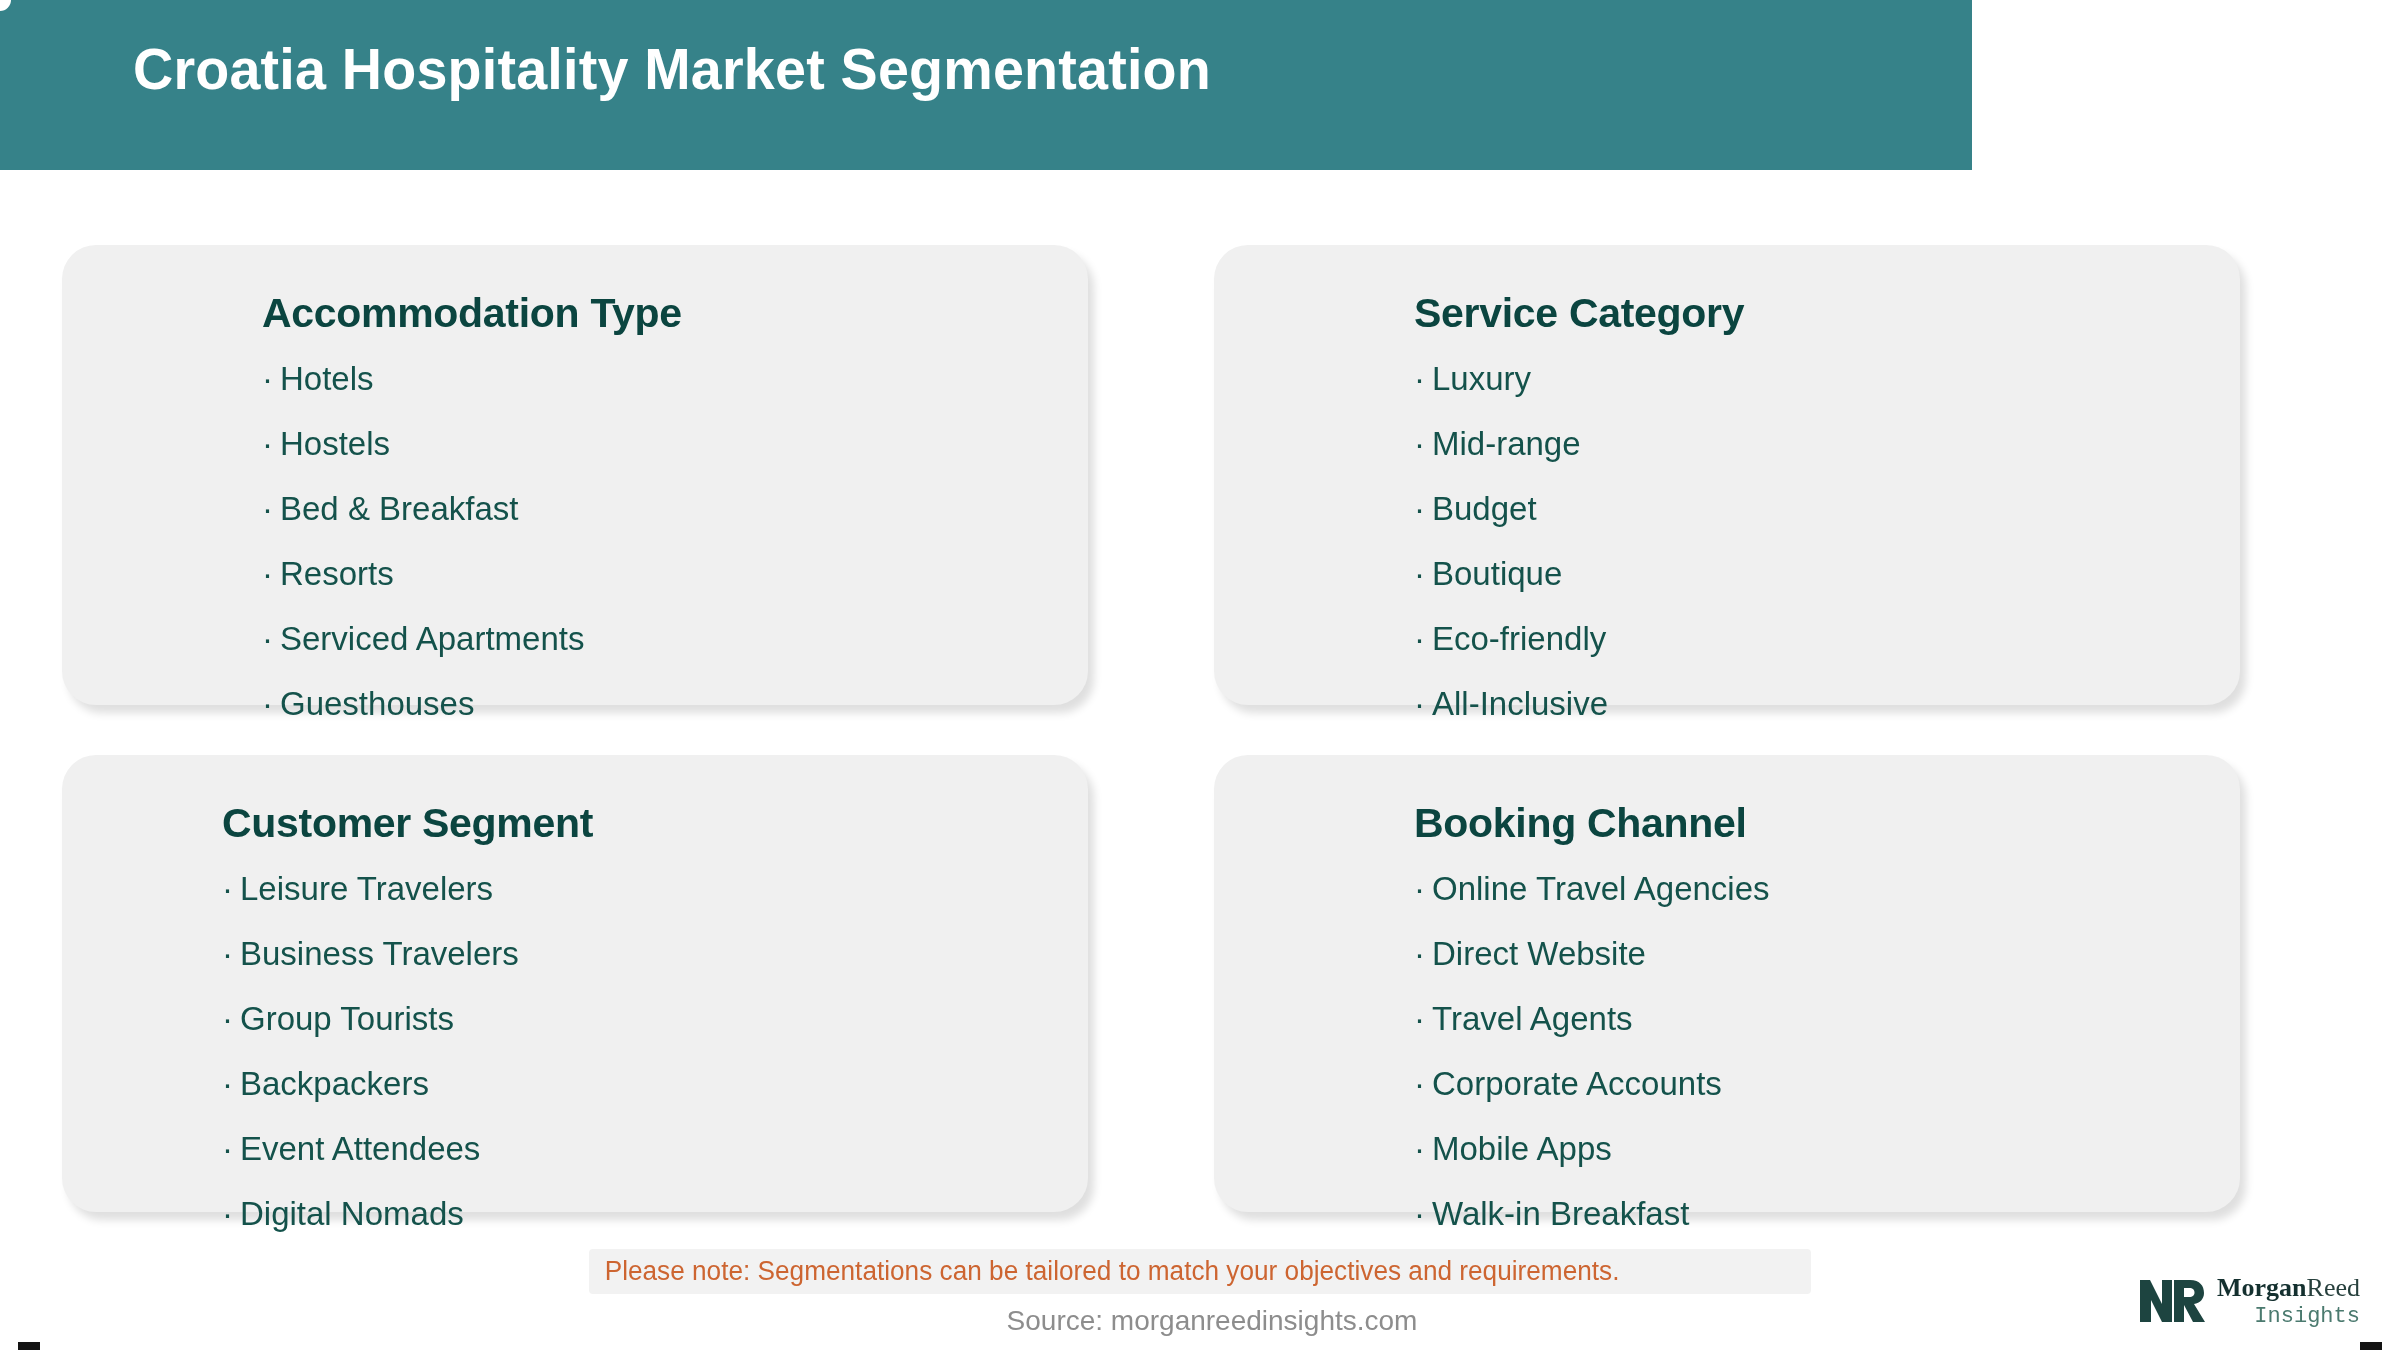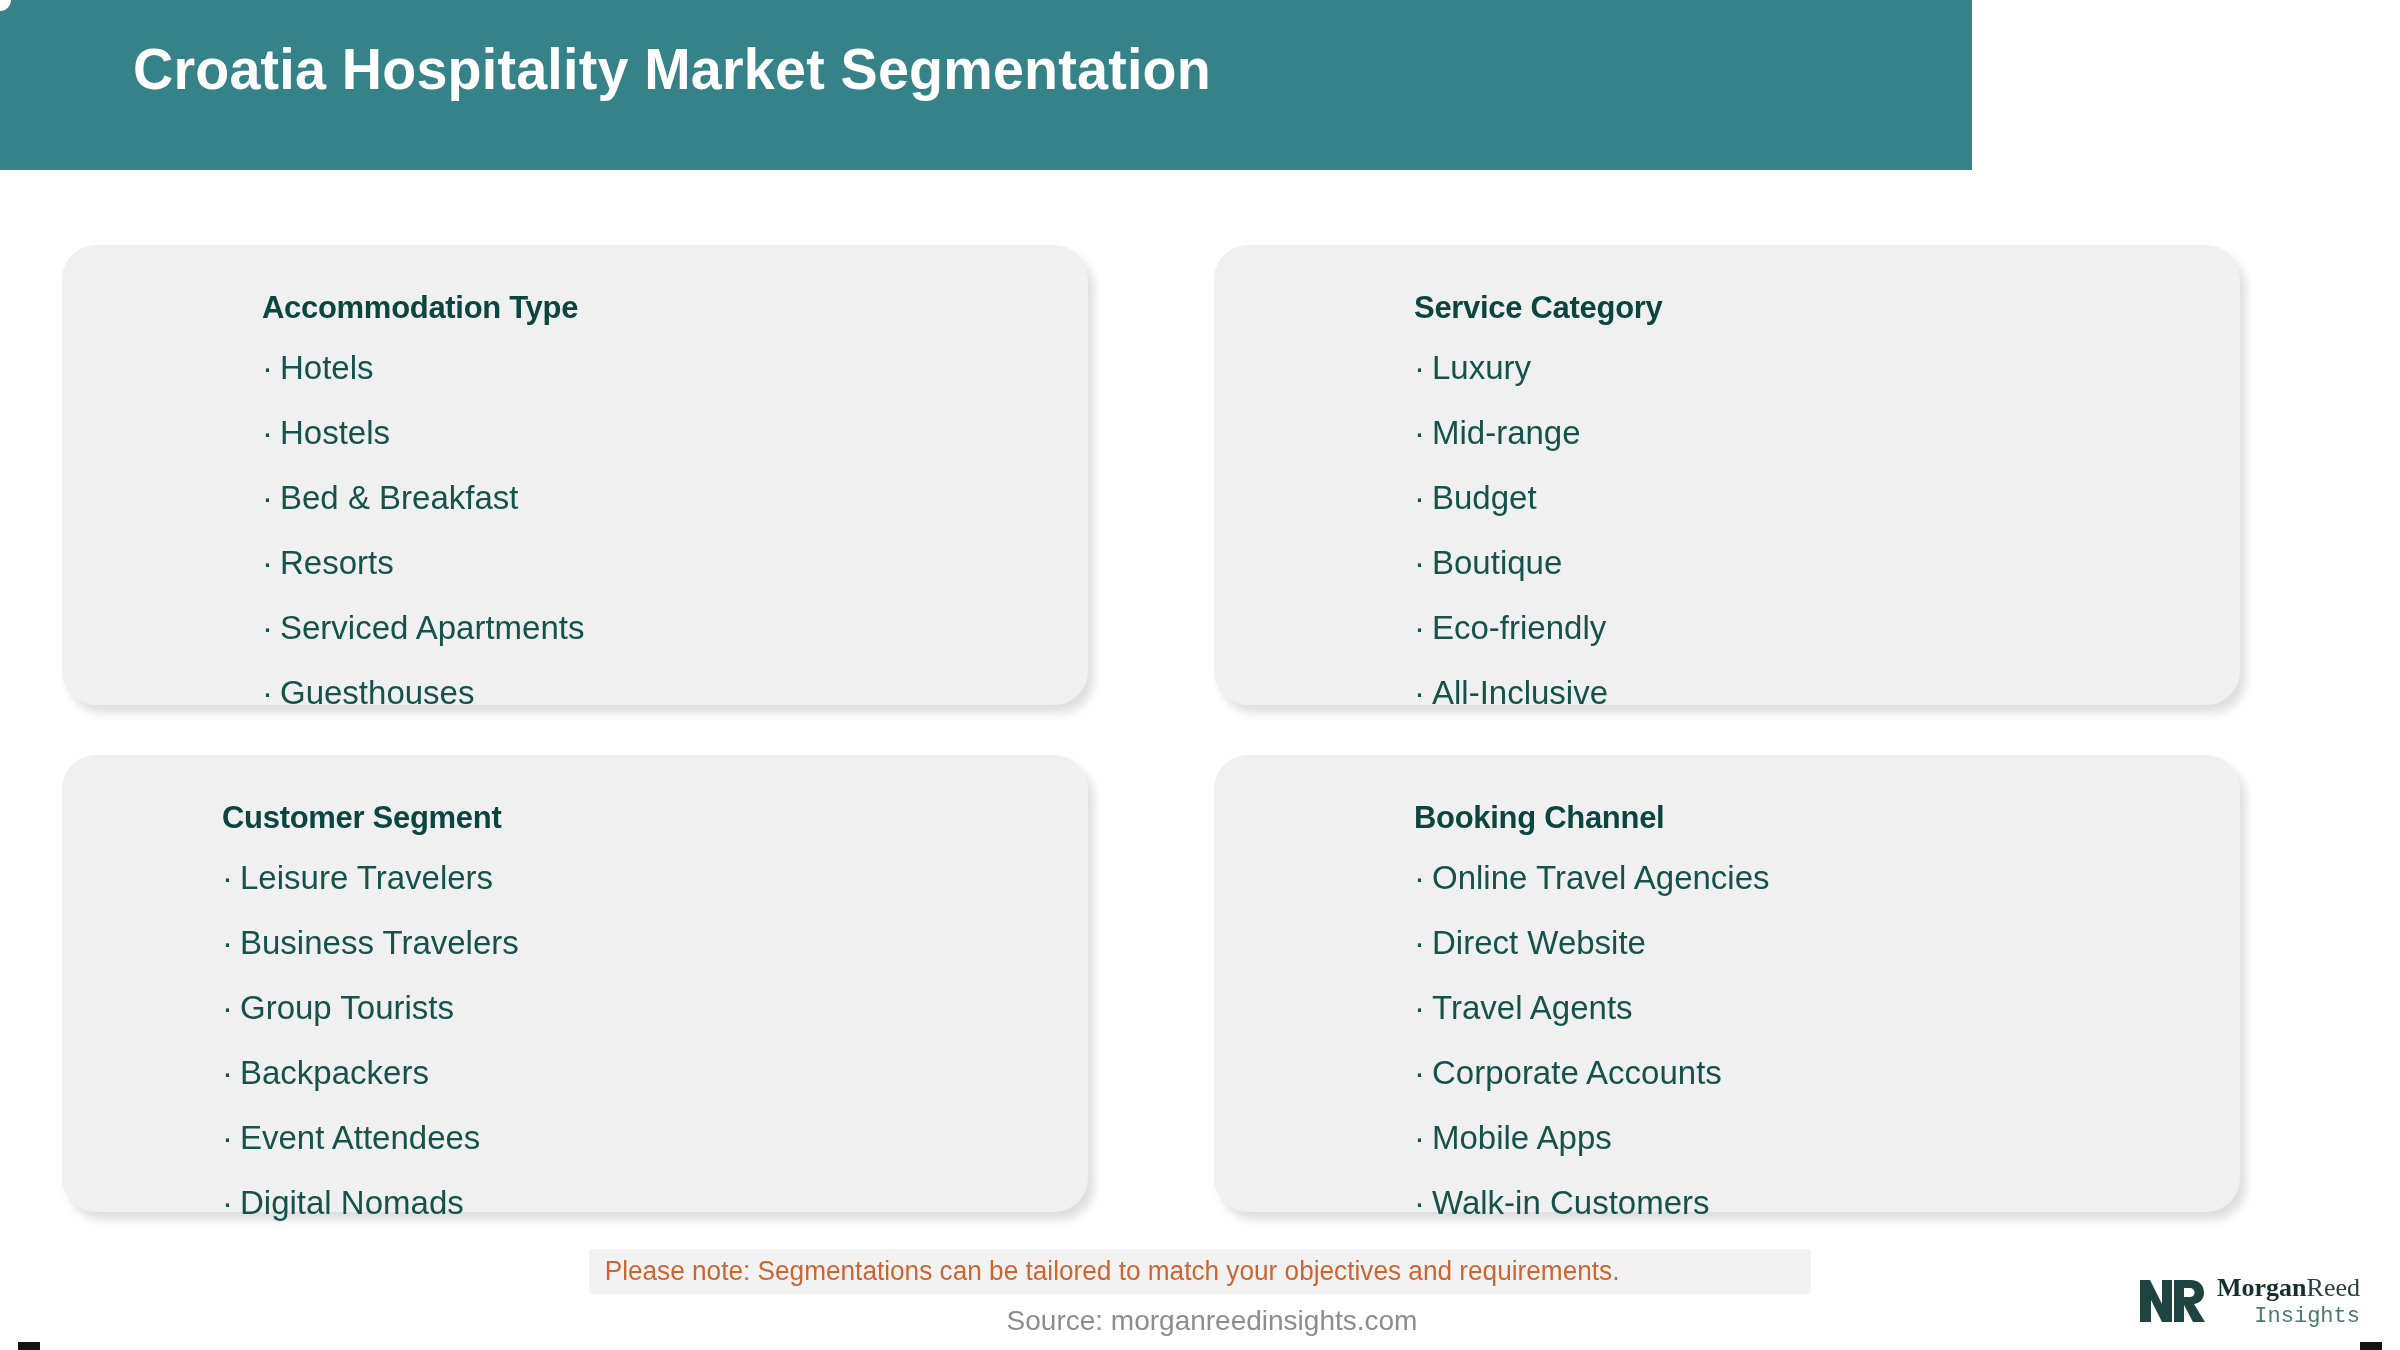--- a/index.html
+++ b/index.html
@@ -67,21 +67,21 @@
     position: absolute;
     left: 200px;
     top: 46px;
     right: 24px;
   }
   .card-inner.shift {
     left: 160px;
   }
   .card-title {
     font-family: "Liberation Sans", sans-serif;
-    font-size: 31px;
+    font-size: 41px;
     font-weight: bold;
     color: #0b4540;
     margin: 0 0 14px 0;
     letter-spacing: -0.3px;
     line-height: 1.12;
     white-space: nowrap;
   }
   .card-list {
     list-style: none;
     margin: 0;
@@ -270,21 +270,21 @@
 
   <div class="card">
     <div class="card-inner">
       <div class="card-title">Booking Channel</div>
       <ul class="card-list">
         <li><span class="bullet">·</span><span>Online Travel Agencies</span></li>
         <li><span class="bullet">·</span><span>Direct Website</span></li>
         <li><span class="bullet">·</span><span>Travel Agents</span></li>
         <li><span class="bullet">·</span><span>Corporate Accounts</span></li>
         <li><span class="bullet">·</span><span>Mobile Apps</span></li>
-        <li><span class="bullet">·</span><span>Walk-in Customers</span></li>
+        <li><span class="bullet">·</span><span>Walk-in Breakfast</span></li>
       </ul>
     </div>
   </div>
 
 </div>
 
 <div class="note-banner">
   <span class="note-text">Please note: Segmentations can be tailored to match your objectives and requirements.</span>
 </div>
 <div class="source-text">Source: morganreedinsights.com</div>

